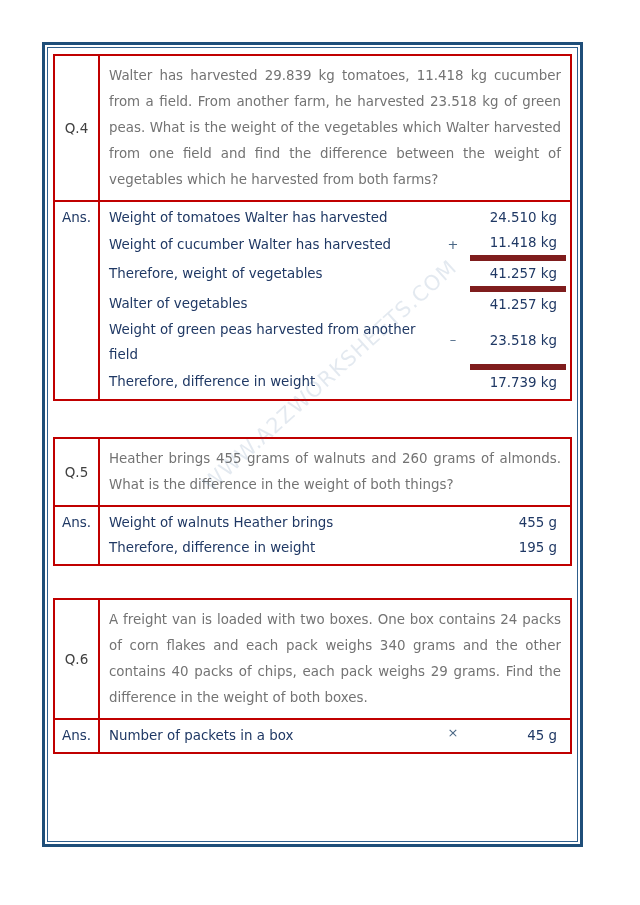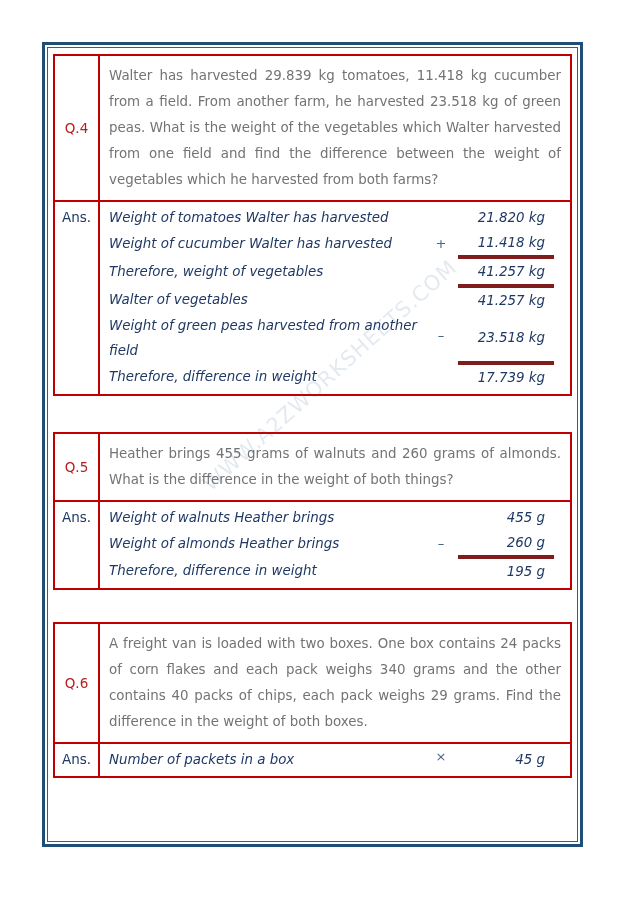--- a/index.html
+++ b/index.html
@@ -83,21 +83,21 @@
     height: 32px;
   }
 
   
   .col-label {
     width: 45px;
   }
   td.qlabel {
     text-align: center;
     vertical-align: middle;
-    color: #b91c1c;
+    color: #404040;
     font-size: 13.5px;
   }
   td.alabel {
     text-align: center;
     vertical-align: top;
     color: #1F3864;
     font-size: 13.5px;
     padding-top: 7px;
   }
 
@@ -109,22 +109,21 @@
     color: #737373;
     font-size: 13.4px;
     line-height: 26px;
     text-align: justify;
     text-justify: inter-word;
     margin: 0;
   }
 
   
   td.abody {
-    padding: 3px 16px 4px 0;
-    font-style: italic;
+    padding: 3px 4px 4px 0;
   }
   table.worktable {
     width: 100%;
     border-collapse: collapse;
     table-layout: fixed;
   }
   table.worktable td {
     border: none;
     padding: 0;
     vertical-align: middle;
@@ -154,21 +153,21 @@
     width: 96px;
     text-align: right;
     color: #1F3864;
     font-size: 13.4px;
     line-height: 25px;
     padding-right: 9px !important;
     vertical-align: middle;
     white-space: nowrap;
   }
   tr.rule-below-valonly td.w-val {
-    border-bottom: 4px solid #7f1d1d;
+    border-bottom: 6px solid #7f1d1d;
   }
 </style>
 </head>
 <body>
 
 <div class="page-frame">
   <div class="page-frame-inner">
 
     <div class="watermark">WWW.A2ZWORKSHEETS.COM</div>
 
@@ -192,21 +191,21 @@
             <table class="worktable">
               <colgroup>
                     <col>
                     <col class="w-op">
                     <col class="w-val">
                   </colgroup>
               <tbody>
                     <tr>
                 <td class="w-desc">Weight of tomatoes Walter has harvested</td>
                 <td class="w-op"></td>
-                <td class="w-val">21.820 kg</td>
+                <td class="w-val">24.510 kg</td>
               </tr>
               <tr class="rule-below-valonly">
                 <td class="w-desc">Weight of cucumber Walter has harvested</td>
                 <td class="w-op">+</td>
                 <td class="w-val">11.418 kg</td>
               </tr>
               <tr class="rule-below-valonly">
                 <td class="w-desc">Therefore, weight of vegetables</td>
                 <td class="w-op"></td>
                 <td class="w-val">41.257 kg</td>
@@ -254,25 +253,20 @@
               <colgroup>
                     <col>
                     <col class="w-op">
                     <col class="w-val">
                   </colgroup>
               <tbody>
                     <tr>
                 <td class="w-desc">Weight of walnuts Heather brings</td>
                 <td class="w-op"></td>
                 <td class="w-val">455 g</td>
-              </tr>
-              <tr class="rule-below-valonly">
-                <td class="w-desc">Weight of almonds Heather brings</td>
-                <td class="w-op">–</td>
-                <td class="w-val">260 g</td>
               </tr>
               <tr>
                 <td class="w-desc">Therefore, difference in weight</td>
                 <td class="w-op"></td>
                 <td class="w-val">195 g</td>
               </tr>
             </tbody>
                 </table>
           </td>
         </tr>

